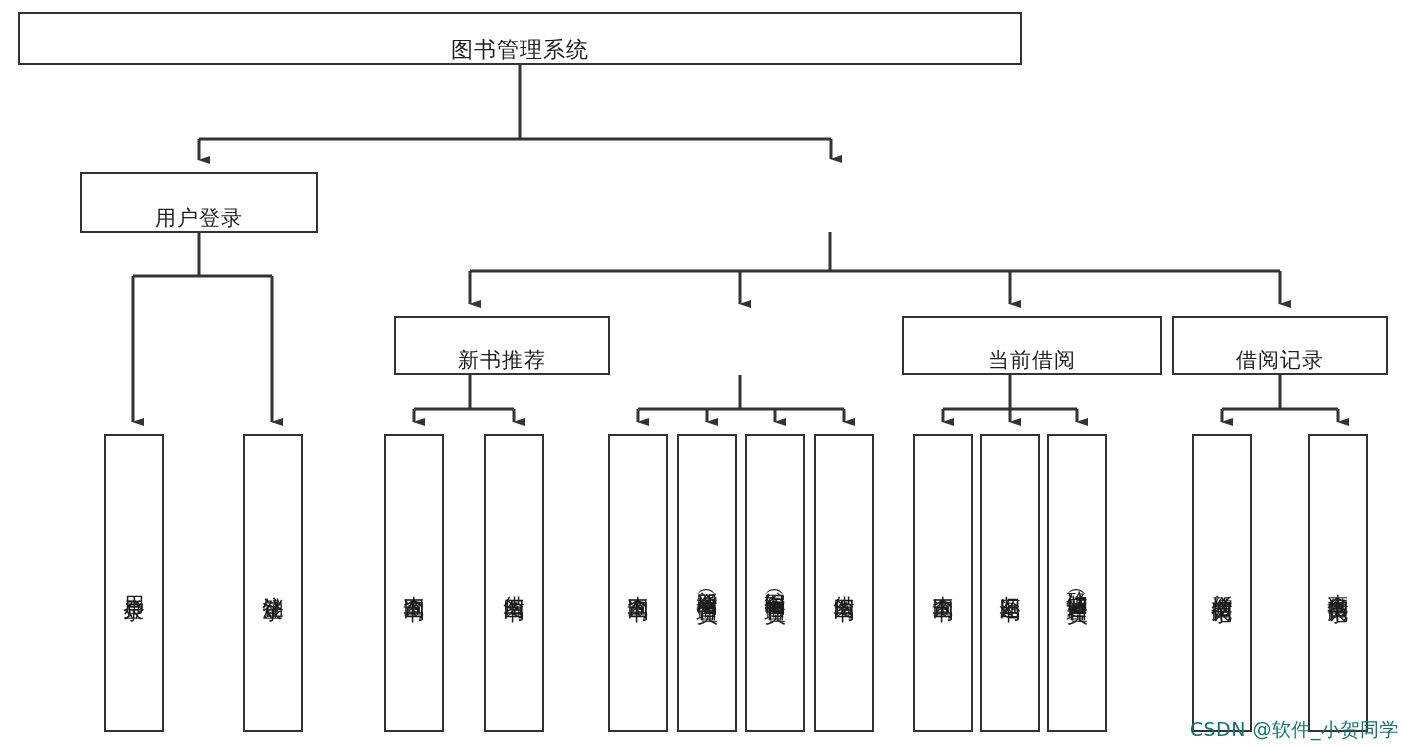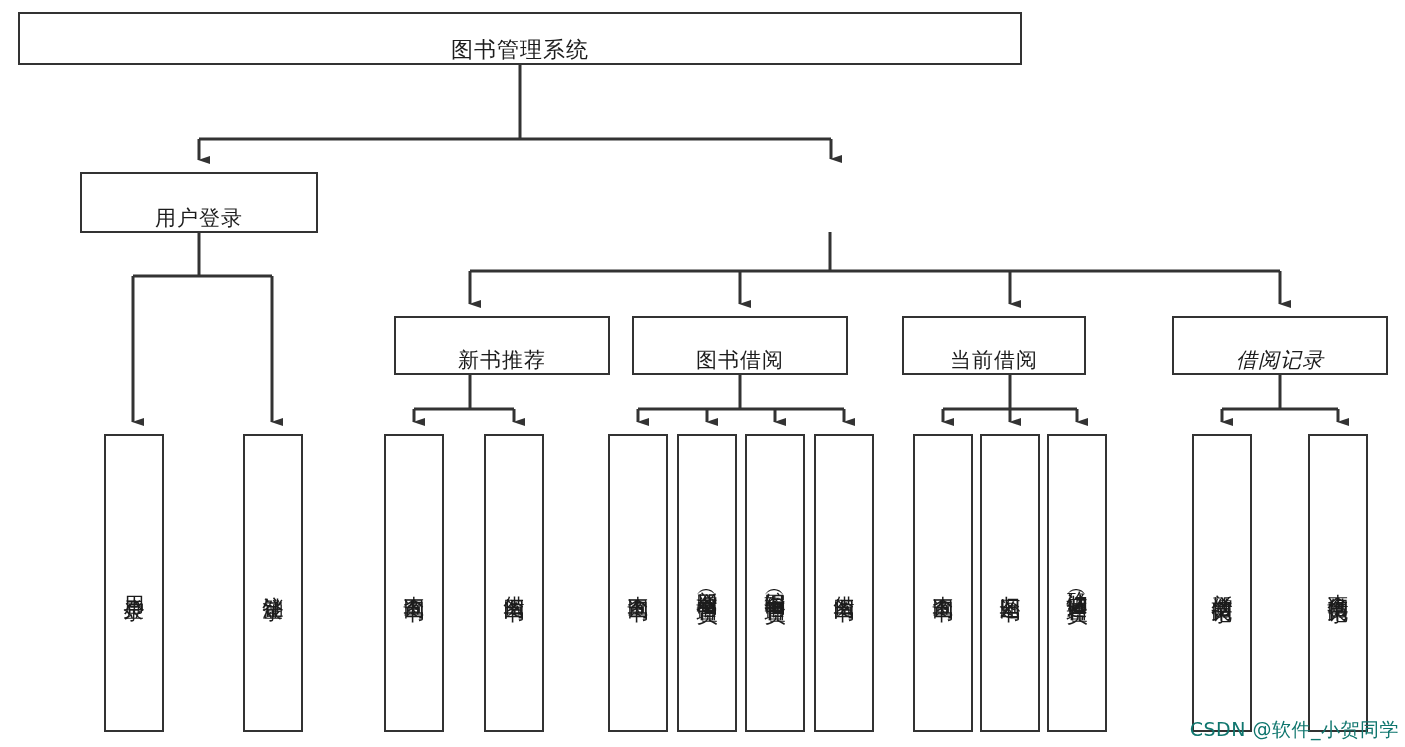--- a/index.html
+++ b/index.html
@@ -98,27 +98,24 @@
     <span class="lbl">图书管理系统</span>
   </div>
 
   <div class="node" id="n-l2-0" style="left: 80px; top: 172px; width: 238px; height: 61px;">
     <span class="lbl">用户登录</span>
   </div>
 
   <div class="node" id="n-l3-0" style="left: 362px; top: 316px; width: 216px; height: 59px; margin-left: 32px;">
     <span class="lbl">新书推荐</span>
   </div>
-  <div class="node" id="n-l3-1" style="left: 632px; top: 316px; width: 216px; height: 59px;">
-    <span class="lbl">图书借阅</span>
-  </div>
-  <div class="node" id="n-l3-2" style="left: 902px; top: 316px; width: 184px; height: 59px;">
+  <div class="node" id="n-l3-2" style="left: 902px; top: 316px; width: 260px; height: 59px;">
     <span class="lbl">当前借阅</span>
   </div>
-  <div class="node" id="n-l3-3" style="left: 1172px; top: 316px; width: 216px; height: 59px; font-style: italic;">
+  <div class="node" id="n-l3-3" style="left: 1172px; top: 316px; width: 216px; height: 59px;">
     <span class="lbl">借阅记录</span>
   </div>
 
   <div class="node vert" id="n-lf-0" style="left: 104px; top: 434px; width: 60px; height: 298px;">
     <span class="lbl">用户登录</span>
   </div>
   <div class="node vert" id="n-lf-1" style="left: 243px; top: 434px; width: 60px; height: 298px;">
     <span class="lbl">注销登录</span>
   </div>
   <div class="node vert" id="n-lf-2" style="left: 384px; top: 434px; width: 60px; height: 298px;">

